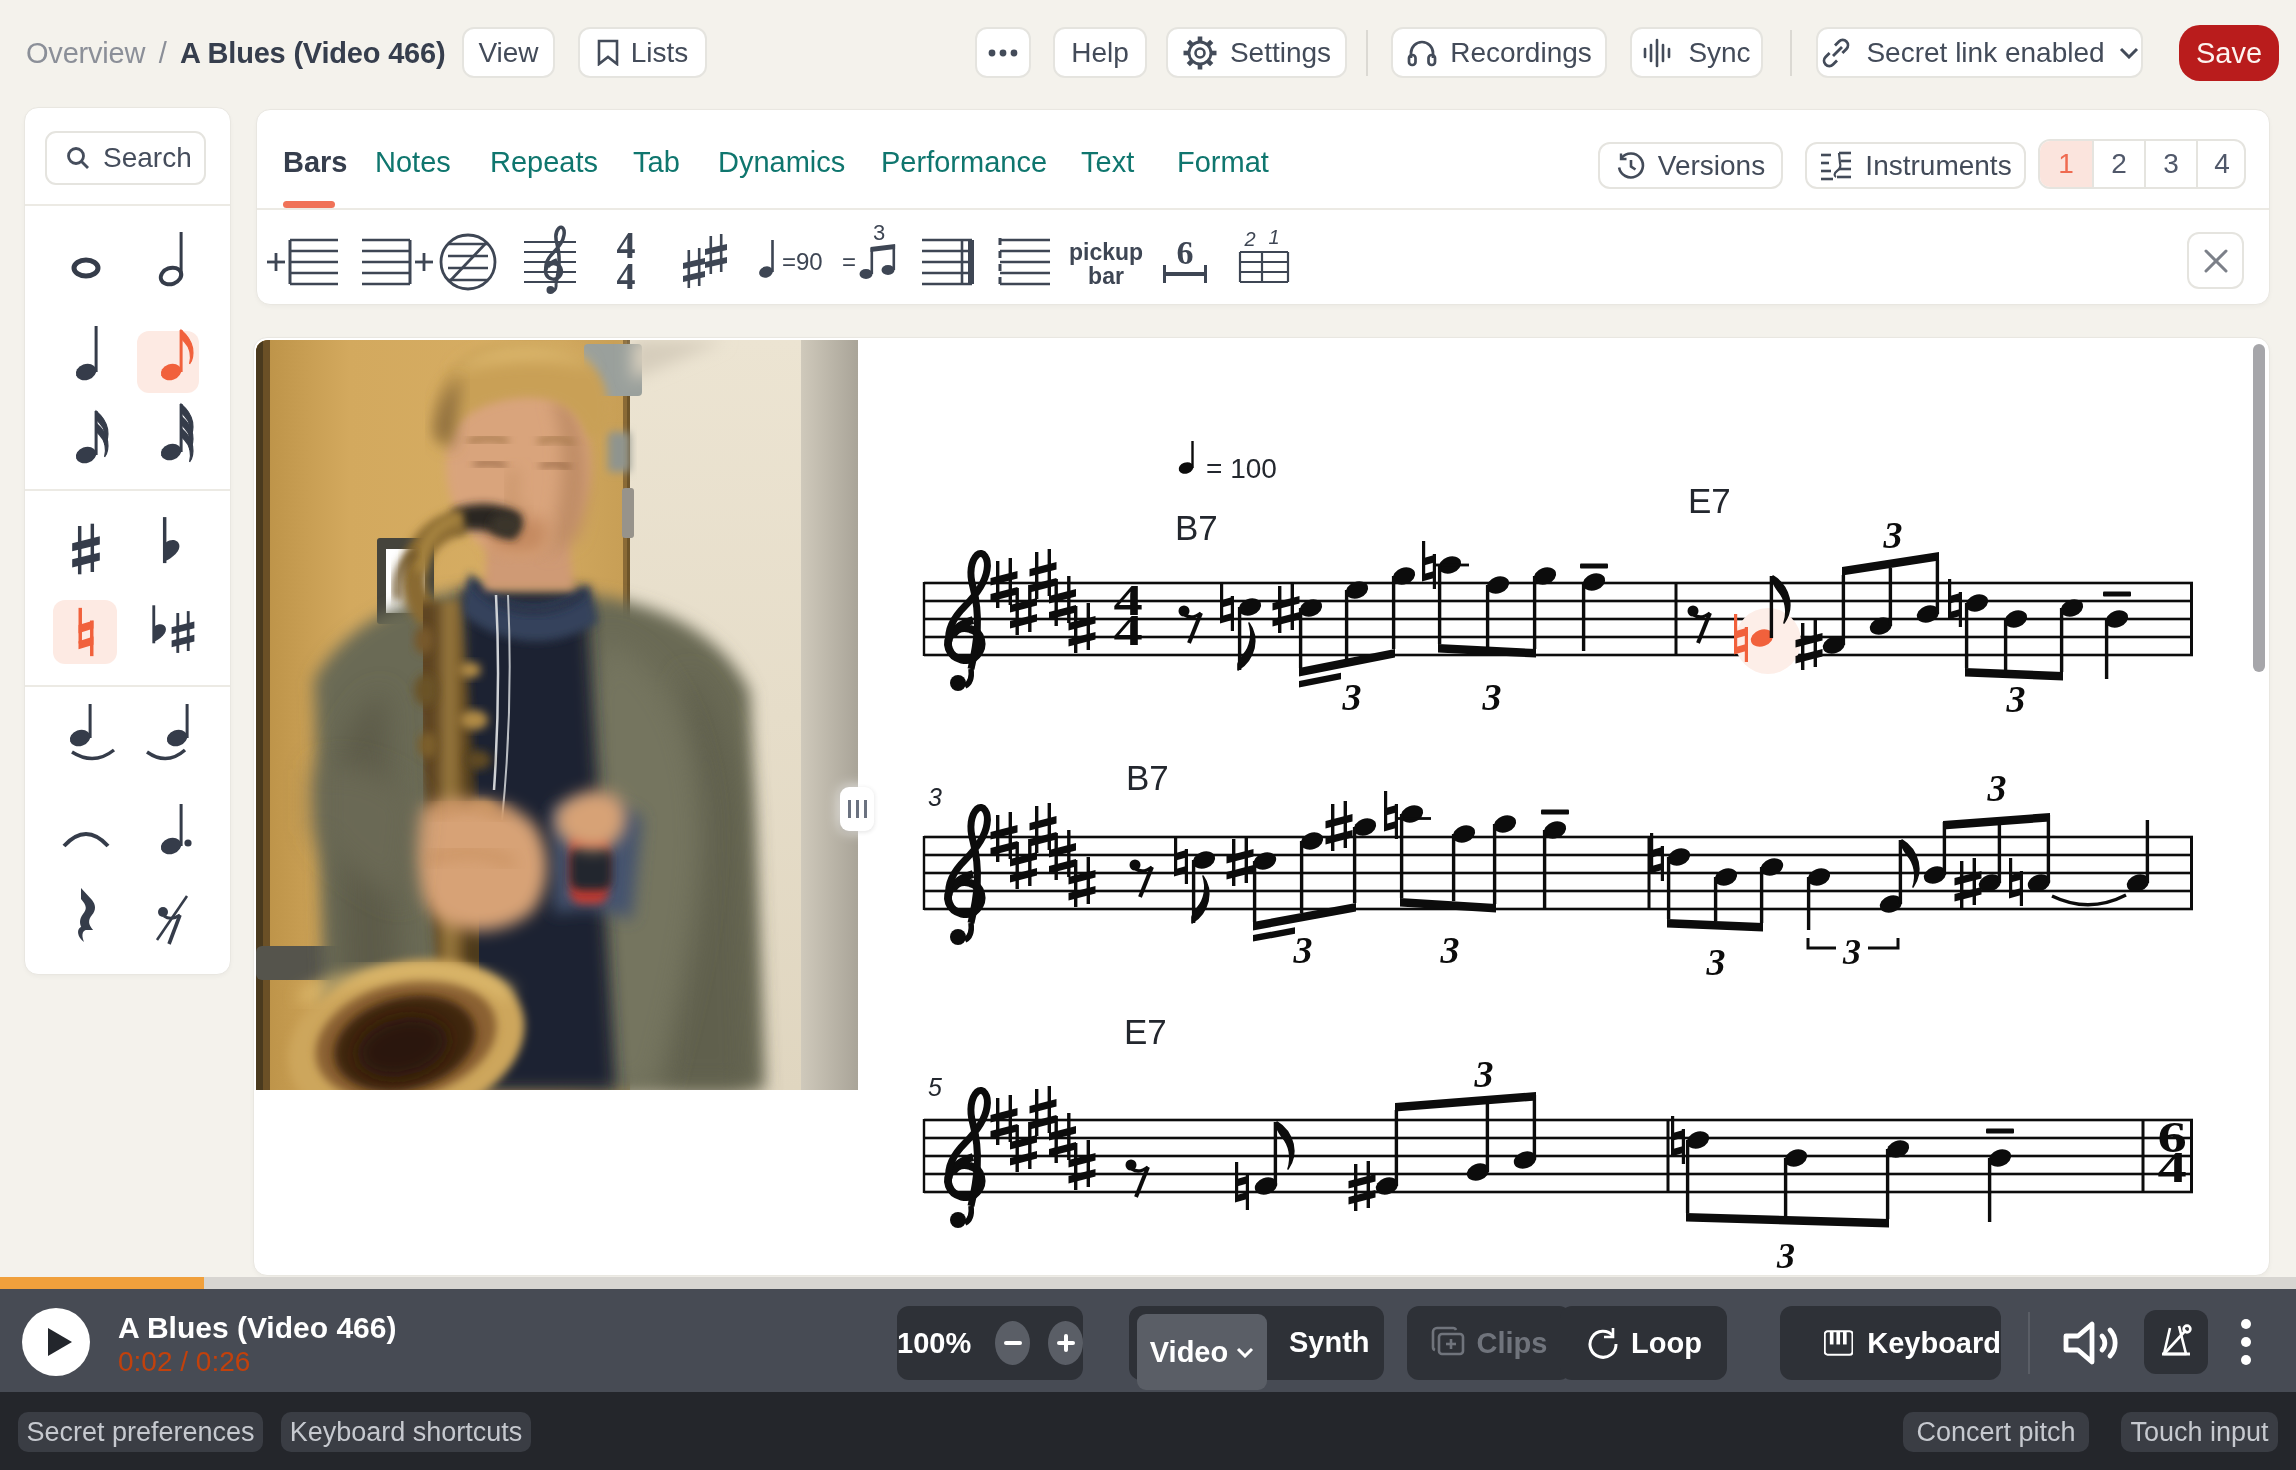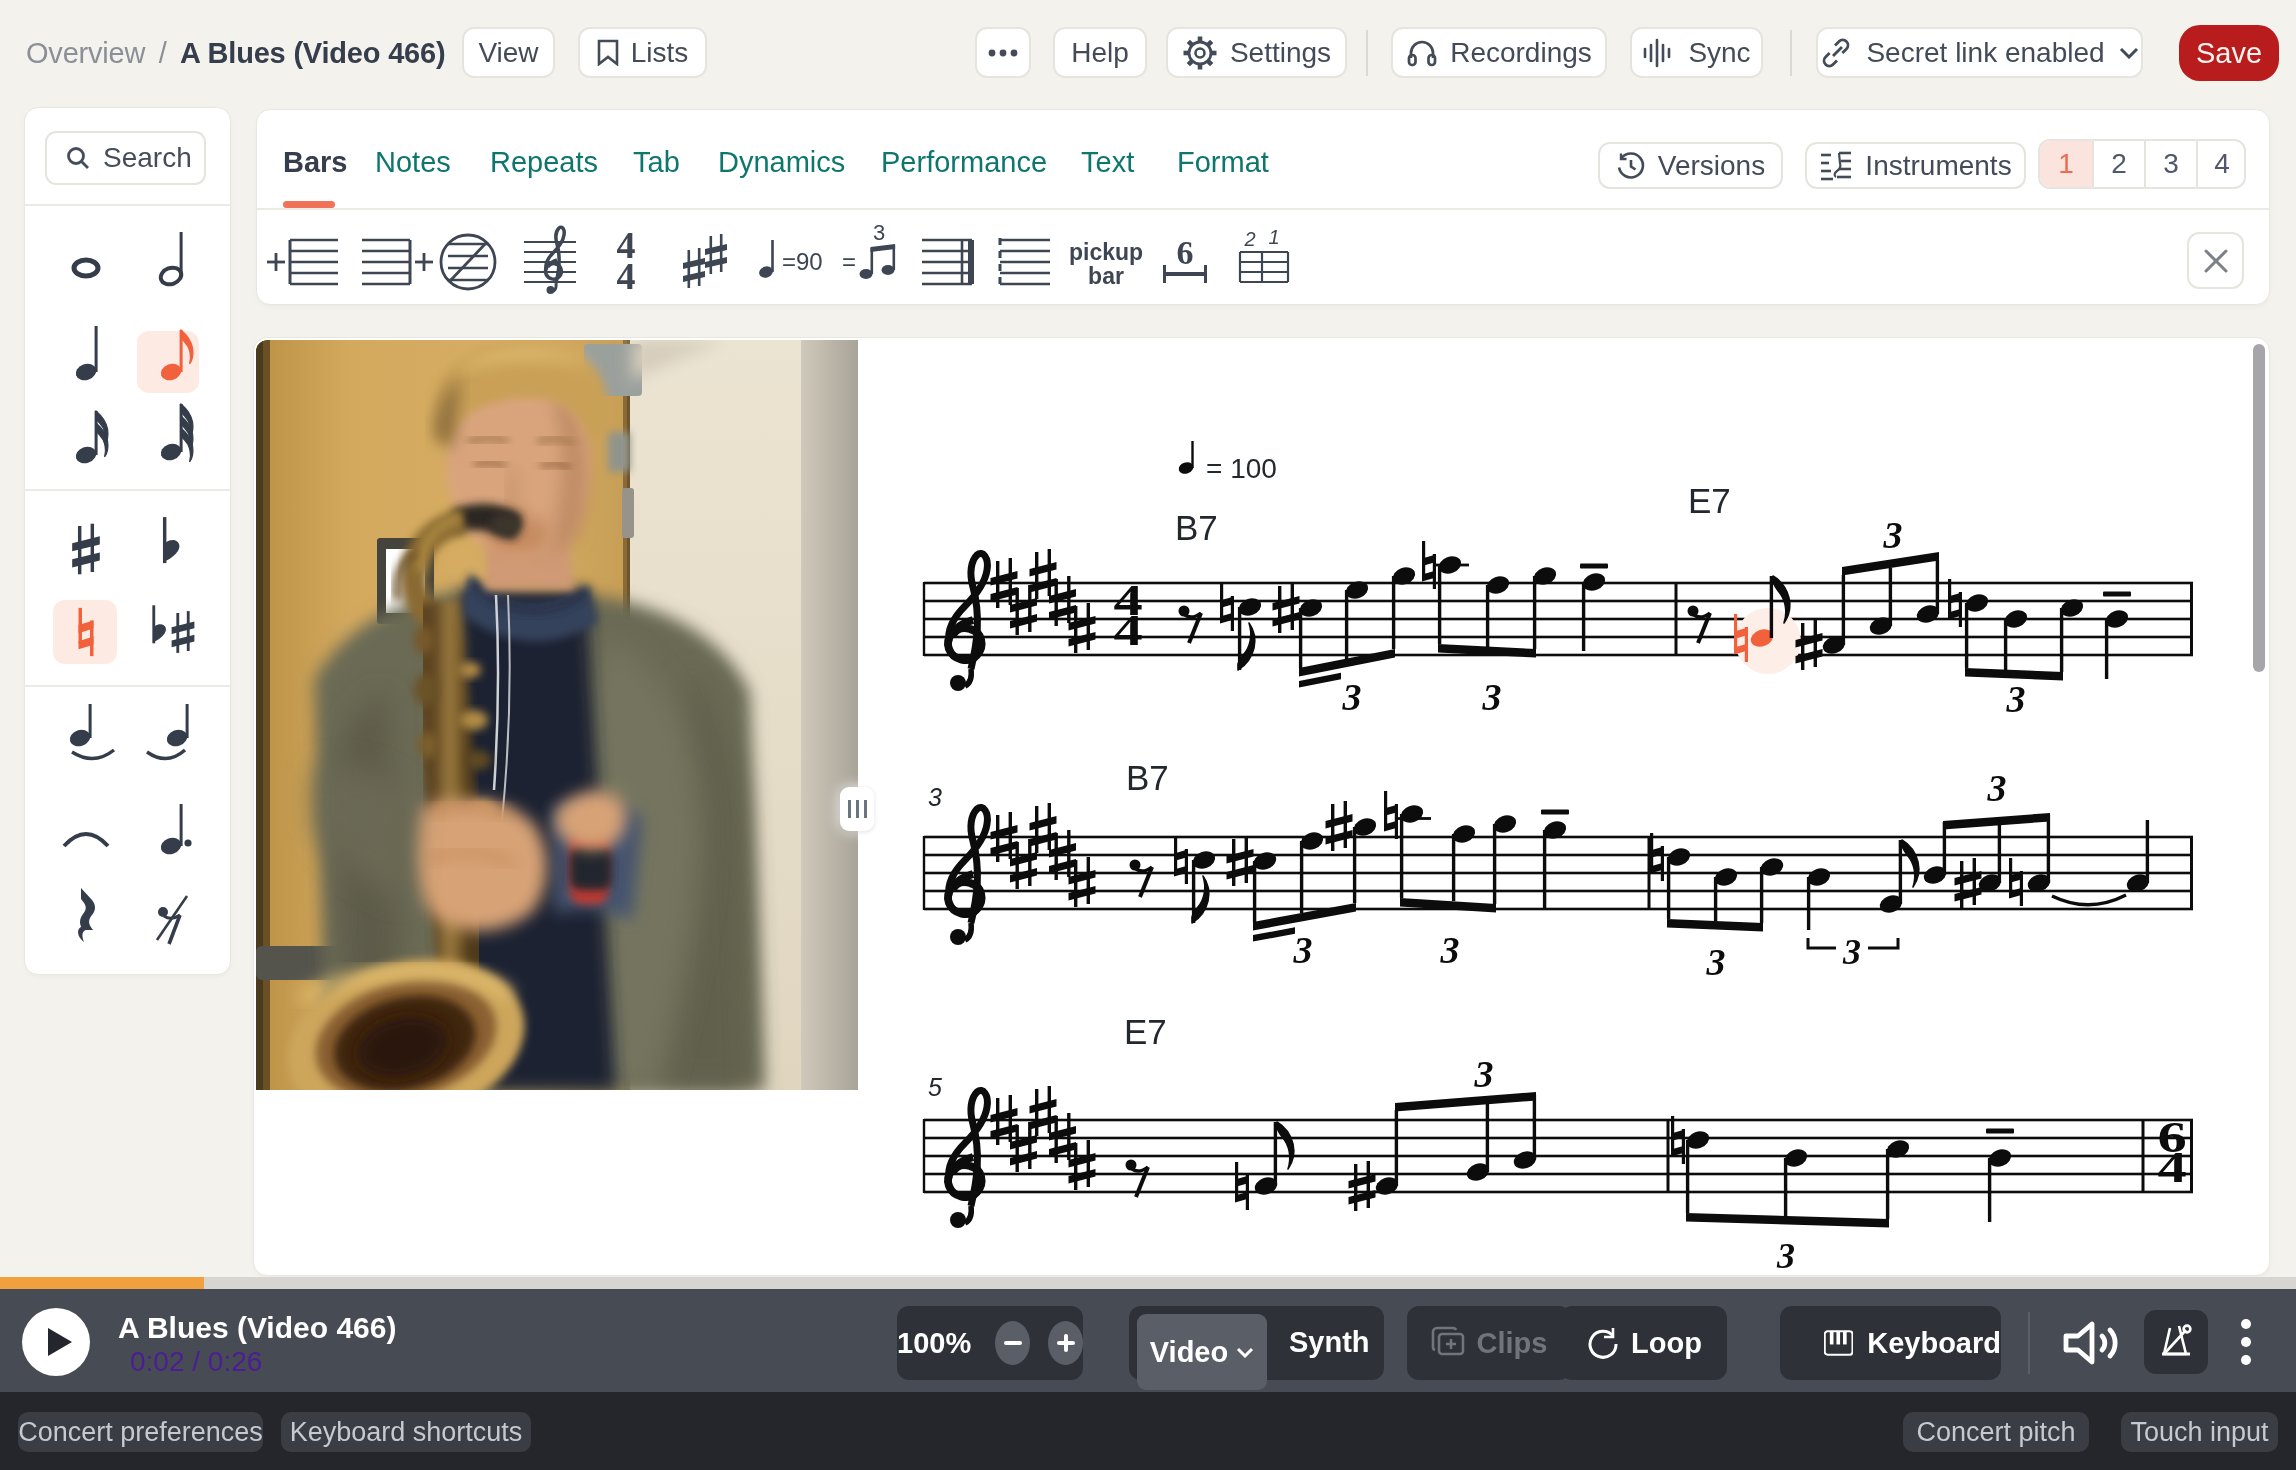--- a/index.html
+++ b/index.html
@@ -794,21 +794,21 @@
 <div class="abs" style="left:0px; top:1277px; width:2296px; height:12px; background:#d7d5d1;"></div>
 <div class="abs" style="left:0px; top:1277px; width:204px; height:12px; background:#f0a03c;"></div>
 
 <div class="abs" style="left:0px; top:1289px; width:2296px; height:103px; background:#474b54;"></div>
 <div class="abs" style="left:22px; top:1308px; width:68px; height:68px; background:#fff; border-radius:50%;">
   <svg class="abs" style="left:24px; top:18px;" width="28" height="32" viewBox="0 0 28 32">
       <path d="M2 2 L26 16 L2 30 z" fill="#23262c"></path>
     </svg>
 </div>
 <div class="abs" style="left:118px; top:1311px; color:#fff; font-size:30px; font-weight:700;">A Blues (Video 466)</div>
-<div class="abs" style="left:118px; top:1346px; color:#4c1d95; font-size:28px;margin-left:12px;">0:02 / 0:26</div>
+<div class="abs" style="left:118px; top:1346px; color:#c2410c; font-size:28px;">0:02 / 0:26</div>
 
 <div class="darkbtn" style="left:897px; top:1306px; width:186px; height:74px; gap:24px; font-weight:700;">
   100%
   <span style="width:44px; height:44px; background:#5a5e66; border-radius:50%; display:flex; align-items:center; justify-content:center;">
     <svg width="18" height="4" viewBox="0 0 18 4">
         <rect width="18" height="4" rx="2" fill="#fff"></rect>
       </svg>
   </span>
   <span style="width:44px; height:44px; background:#5a5e66; border-radius:50%; display:flex; align-items:center; justify-content:center; margin-left:-6px;">
     <svg width="18" height="18" viewBox="0 0 18 18">
@@ -869,16 +869,16 @@
   </svg>
 </div>
 
 <svg class="abs" style="left:2240px; top:1316px;" width="12" height="52" viewBox="0 0 12 52">
   <circle cx="6" cy="8" r="5" fill="#fff"></circle>
     <circle cx="6" cy="26" r="5" fill="#fff"></circle>
     <circle cx="6" cy="44" r="5" fill="#fff"></circle>
 </svg>
 
 <div class="abs" style="left:0px; top:1392px; width:2296px; height:78px; background:#24262b;"></div>
-<div class="statbtn" style="left:18px; width:245px; top:1412px;">Concert preferences</div>
+<div class="statbtn" style="left:18px; width:245px; top:1412px;">Secret preferences</div>
 <div class="statbtn" style="left:281px; width:250px; top:1412px;">Keyboard shortcuts</div>
 <div class="statbtn" style="left:1903px; width:186px; top:1412px;">Concert pitch</div>
 <div class="statbtn" style="left:2121px; width:157px; top:1412px;">Touch input</div>
 
 </body></html>

